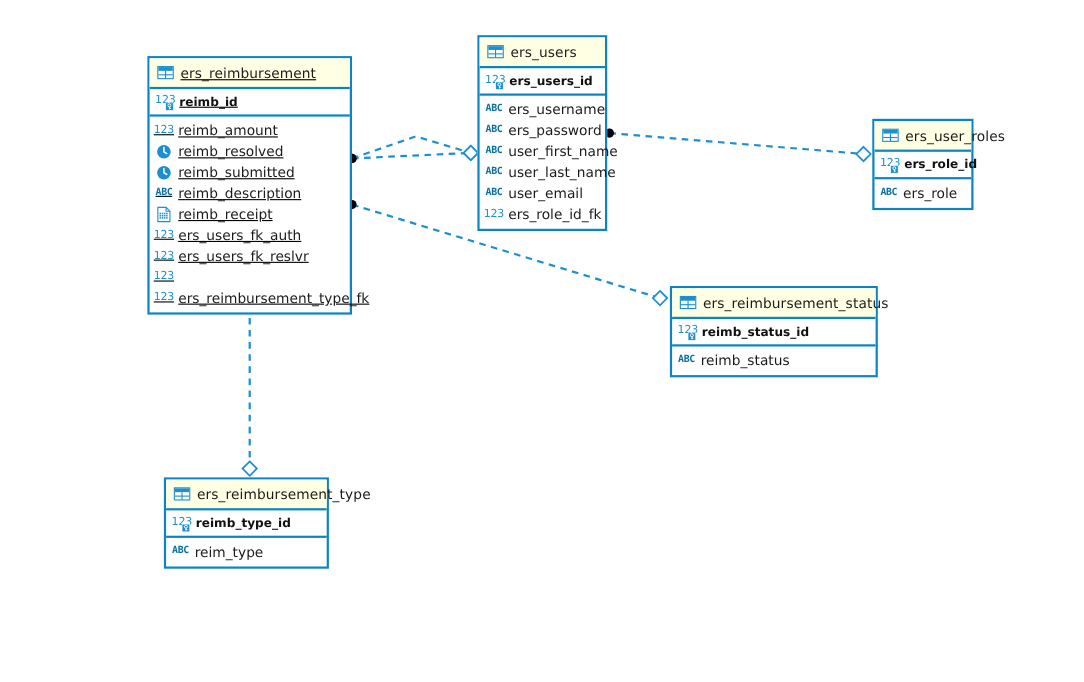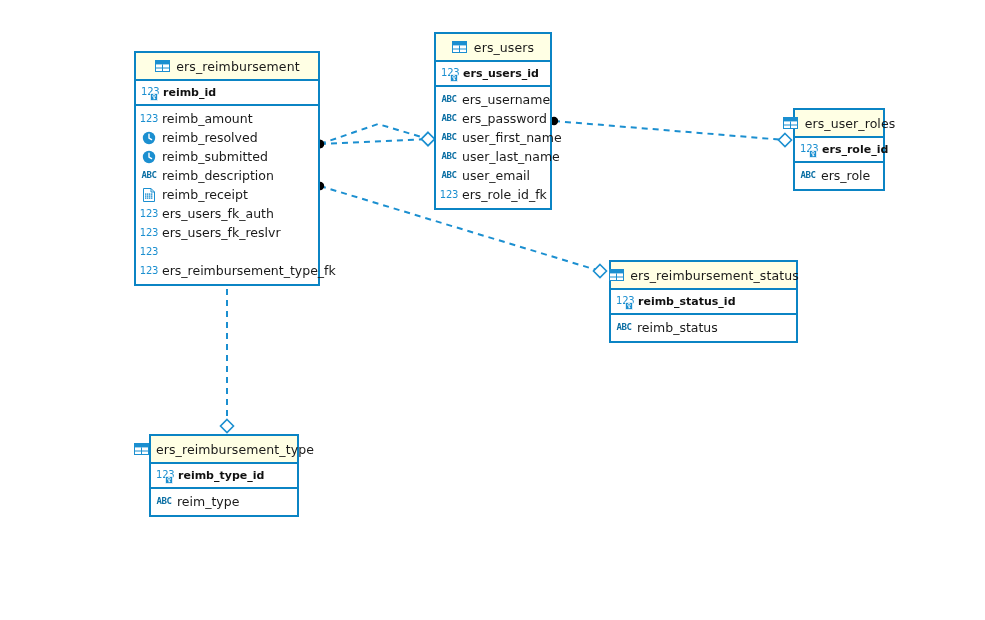--- a/index.html
+++ b/index.html
@@ -36,21 +36,20 @@
     border: 2px solid #0b84c4;
     background: #ffffff;
     z-index: 5;
   }
   .entity-header {
     background: #ffffe4;
     border-bottom: 2px solid #0b84c4;
     height: 23px;
     display: flex;
     align-items: center;
-    justify-content: center;
     gap: 6px;
     padding: 13px 6px;
     box-sizing: border-box;
   }
   .entity-title {
     font-size: 12.5px;
     color: #1a1a1a;
     white-space: nowrap;
     letter-spacing: .1px;
   }
@@ -156,21 +155,21 @@
         <polygon points="600,264.5 606.5,271 600,277.5 593.5,271" fill="#ffffff" stroke="#1b8fd0" stroke-width="1.6"></polygon>
       </g>
       <g>
         <path d="M 227 278 L 227 426" fill="none" stroke="#1b8fd0" stroke-width="2" stroke-dasharray="6 5"></path>
         <circle cx="227" cy="278" r="4.2" fill="#000000"></circle>
         <polygon points="227,419.5 233.5,426 227,432.5 220.5,426" fill="#ffffff" stroke="#1b8fd0" stroke-width="1.6"></polygon>
       </g>
     </svg>
 
   <div id="entities-layer">
-      <div class="entity" style="left: 134px; top: 51px; width: 186px;">
+      <div class="entity" style="left: 134px; top: 51px; width: 186px; text-decoration: underline;">
         <div class="entity-header">
        <span class="icon">
     <svg width="15" height="12" viewBox="0 0 15 12">
       <rect x="0.5" y="0.5" width="14" height="11" fill="#ffffff" stroke="#1b8fd0" stroke-width="1"></rect>
       <rect x="1" y="1" width="13" height="3.4" fill="#1b8fd0"></rect>
       <line x1="7.5" y1="4.4" x2="7.5" y2="11.5" stroke="#1b8fd0" stroke-width="1"></line>
       <line x1="1" y1="8" x2="14" y2="8" stroke="#1b8fd0" stroke-width="1"></line>
     </svg>
           </span>
        <span class="entity-title">ers_reimbursement</span>

